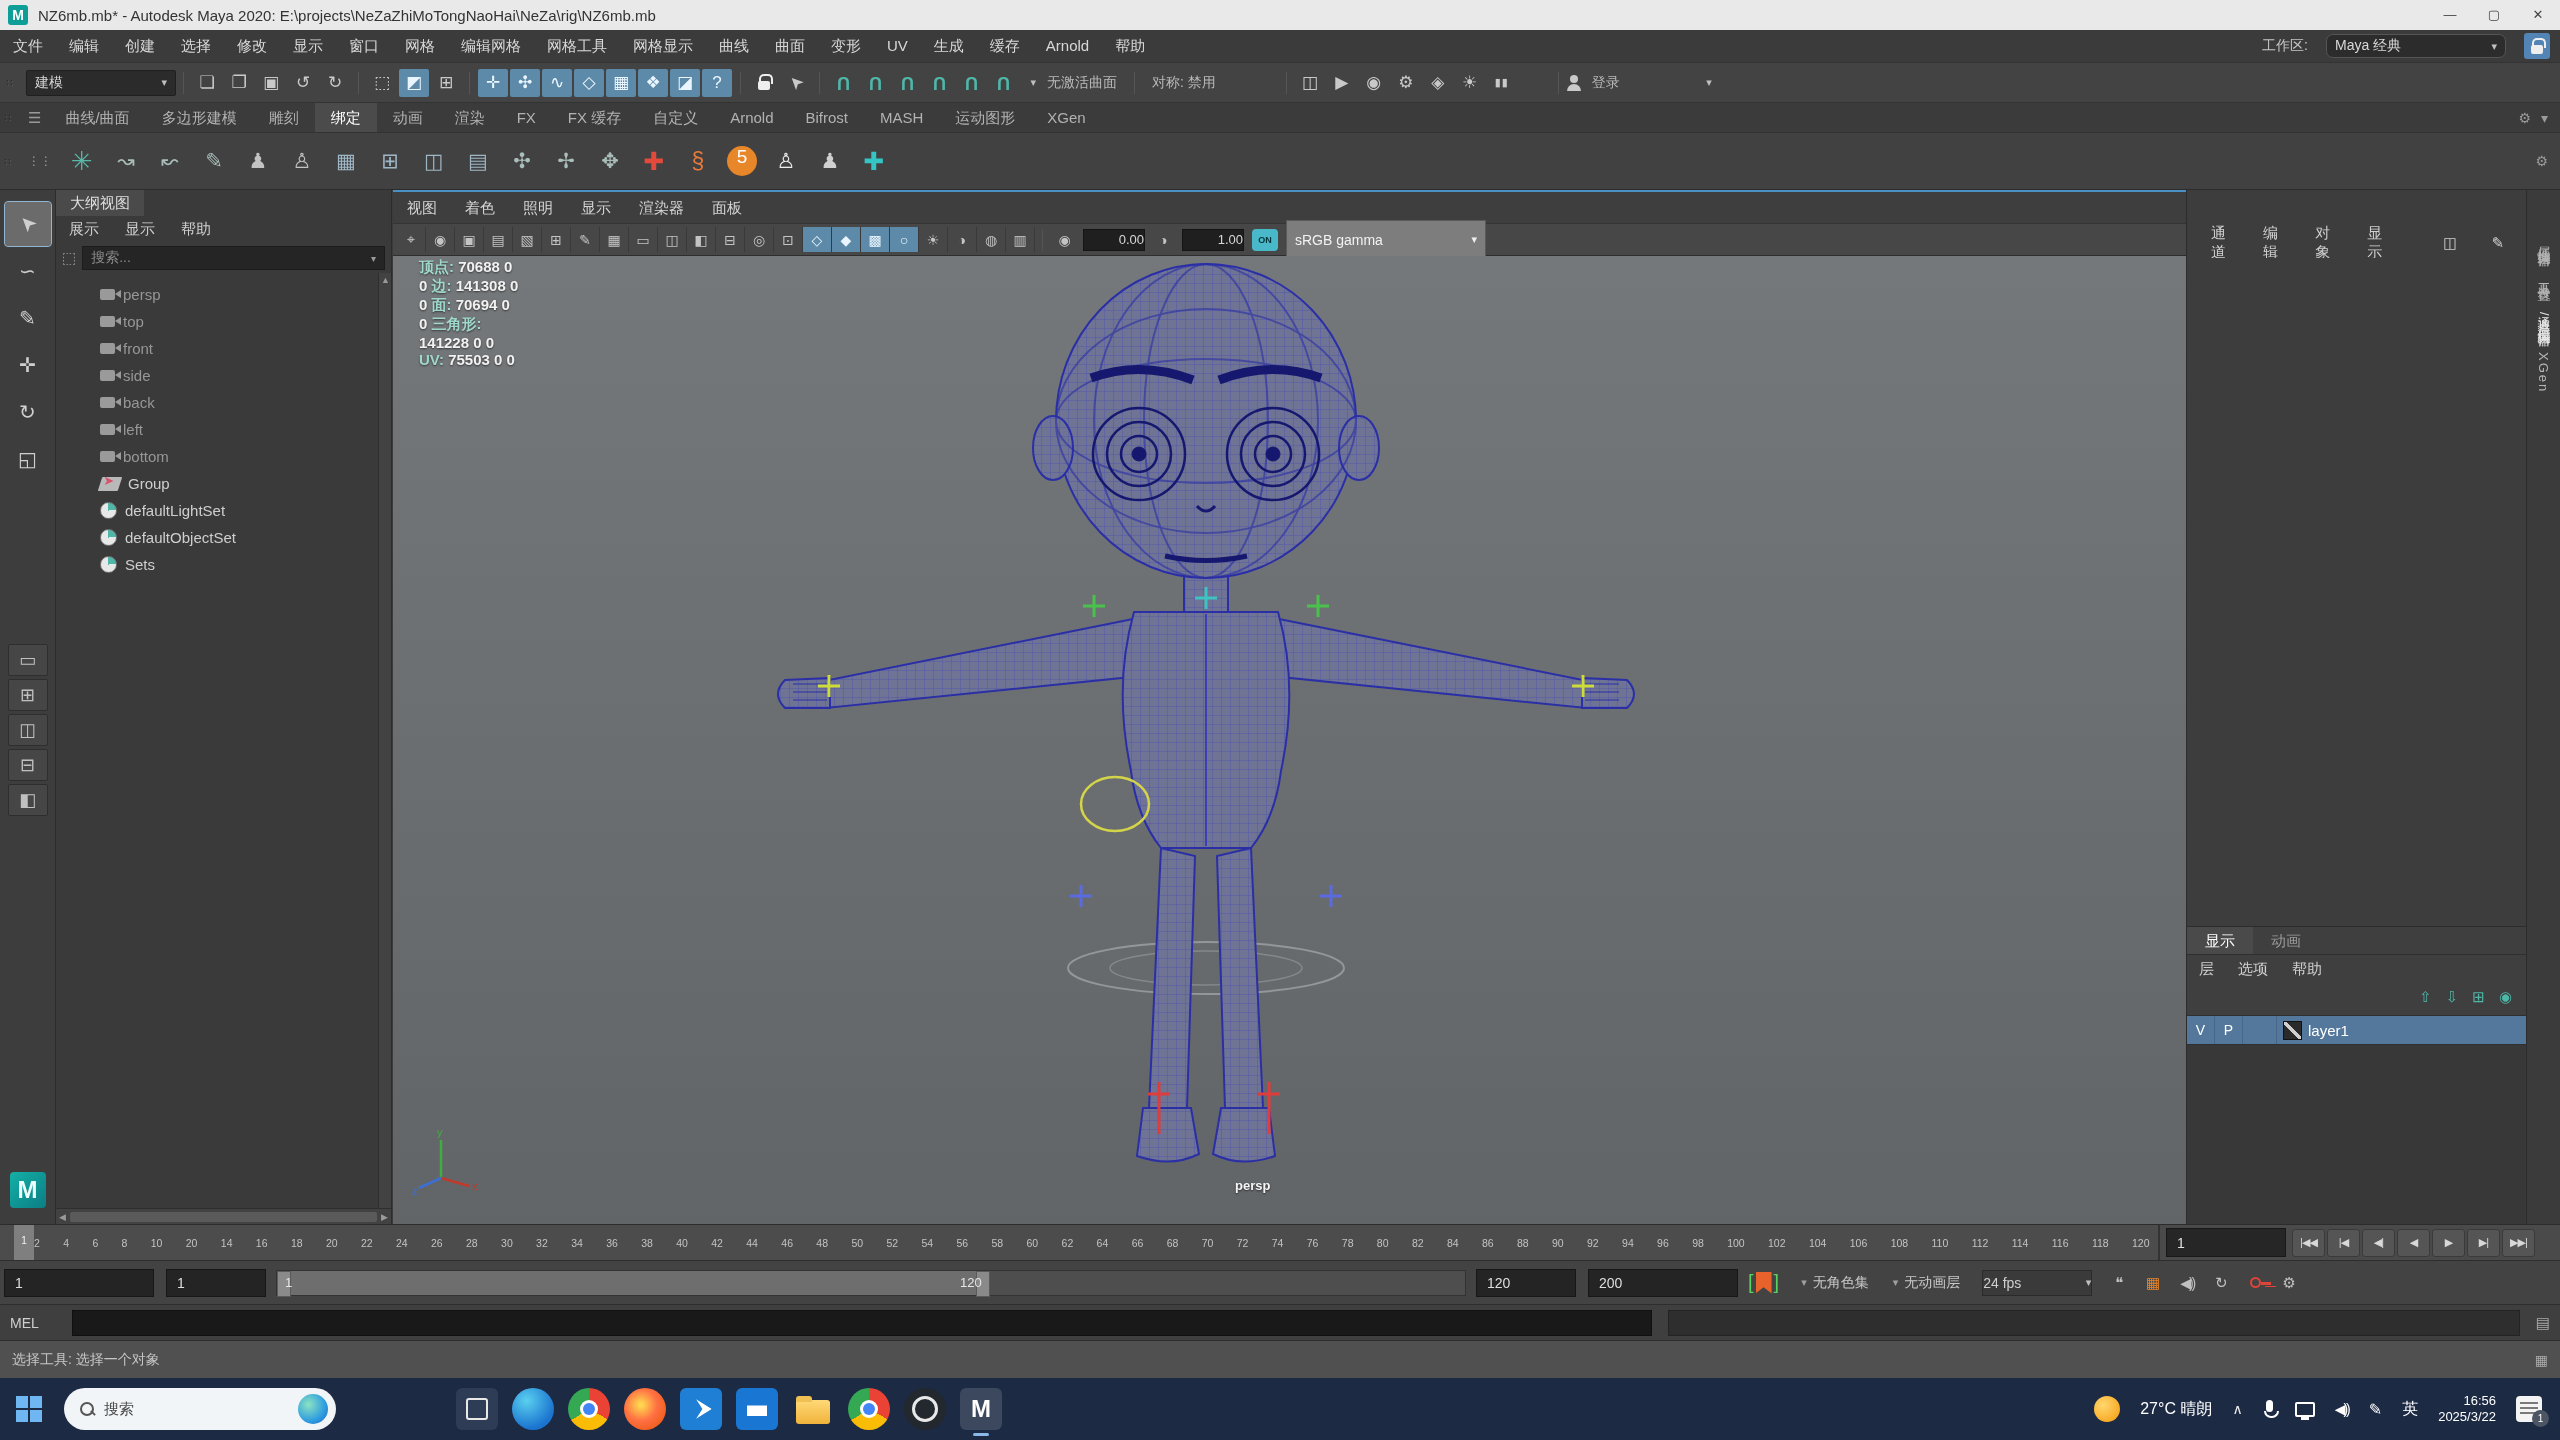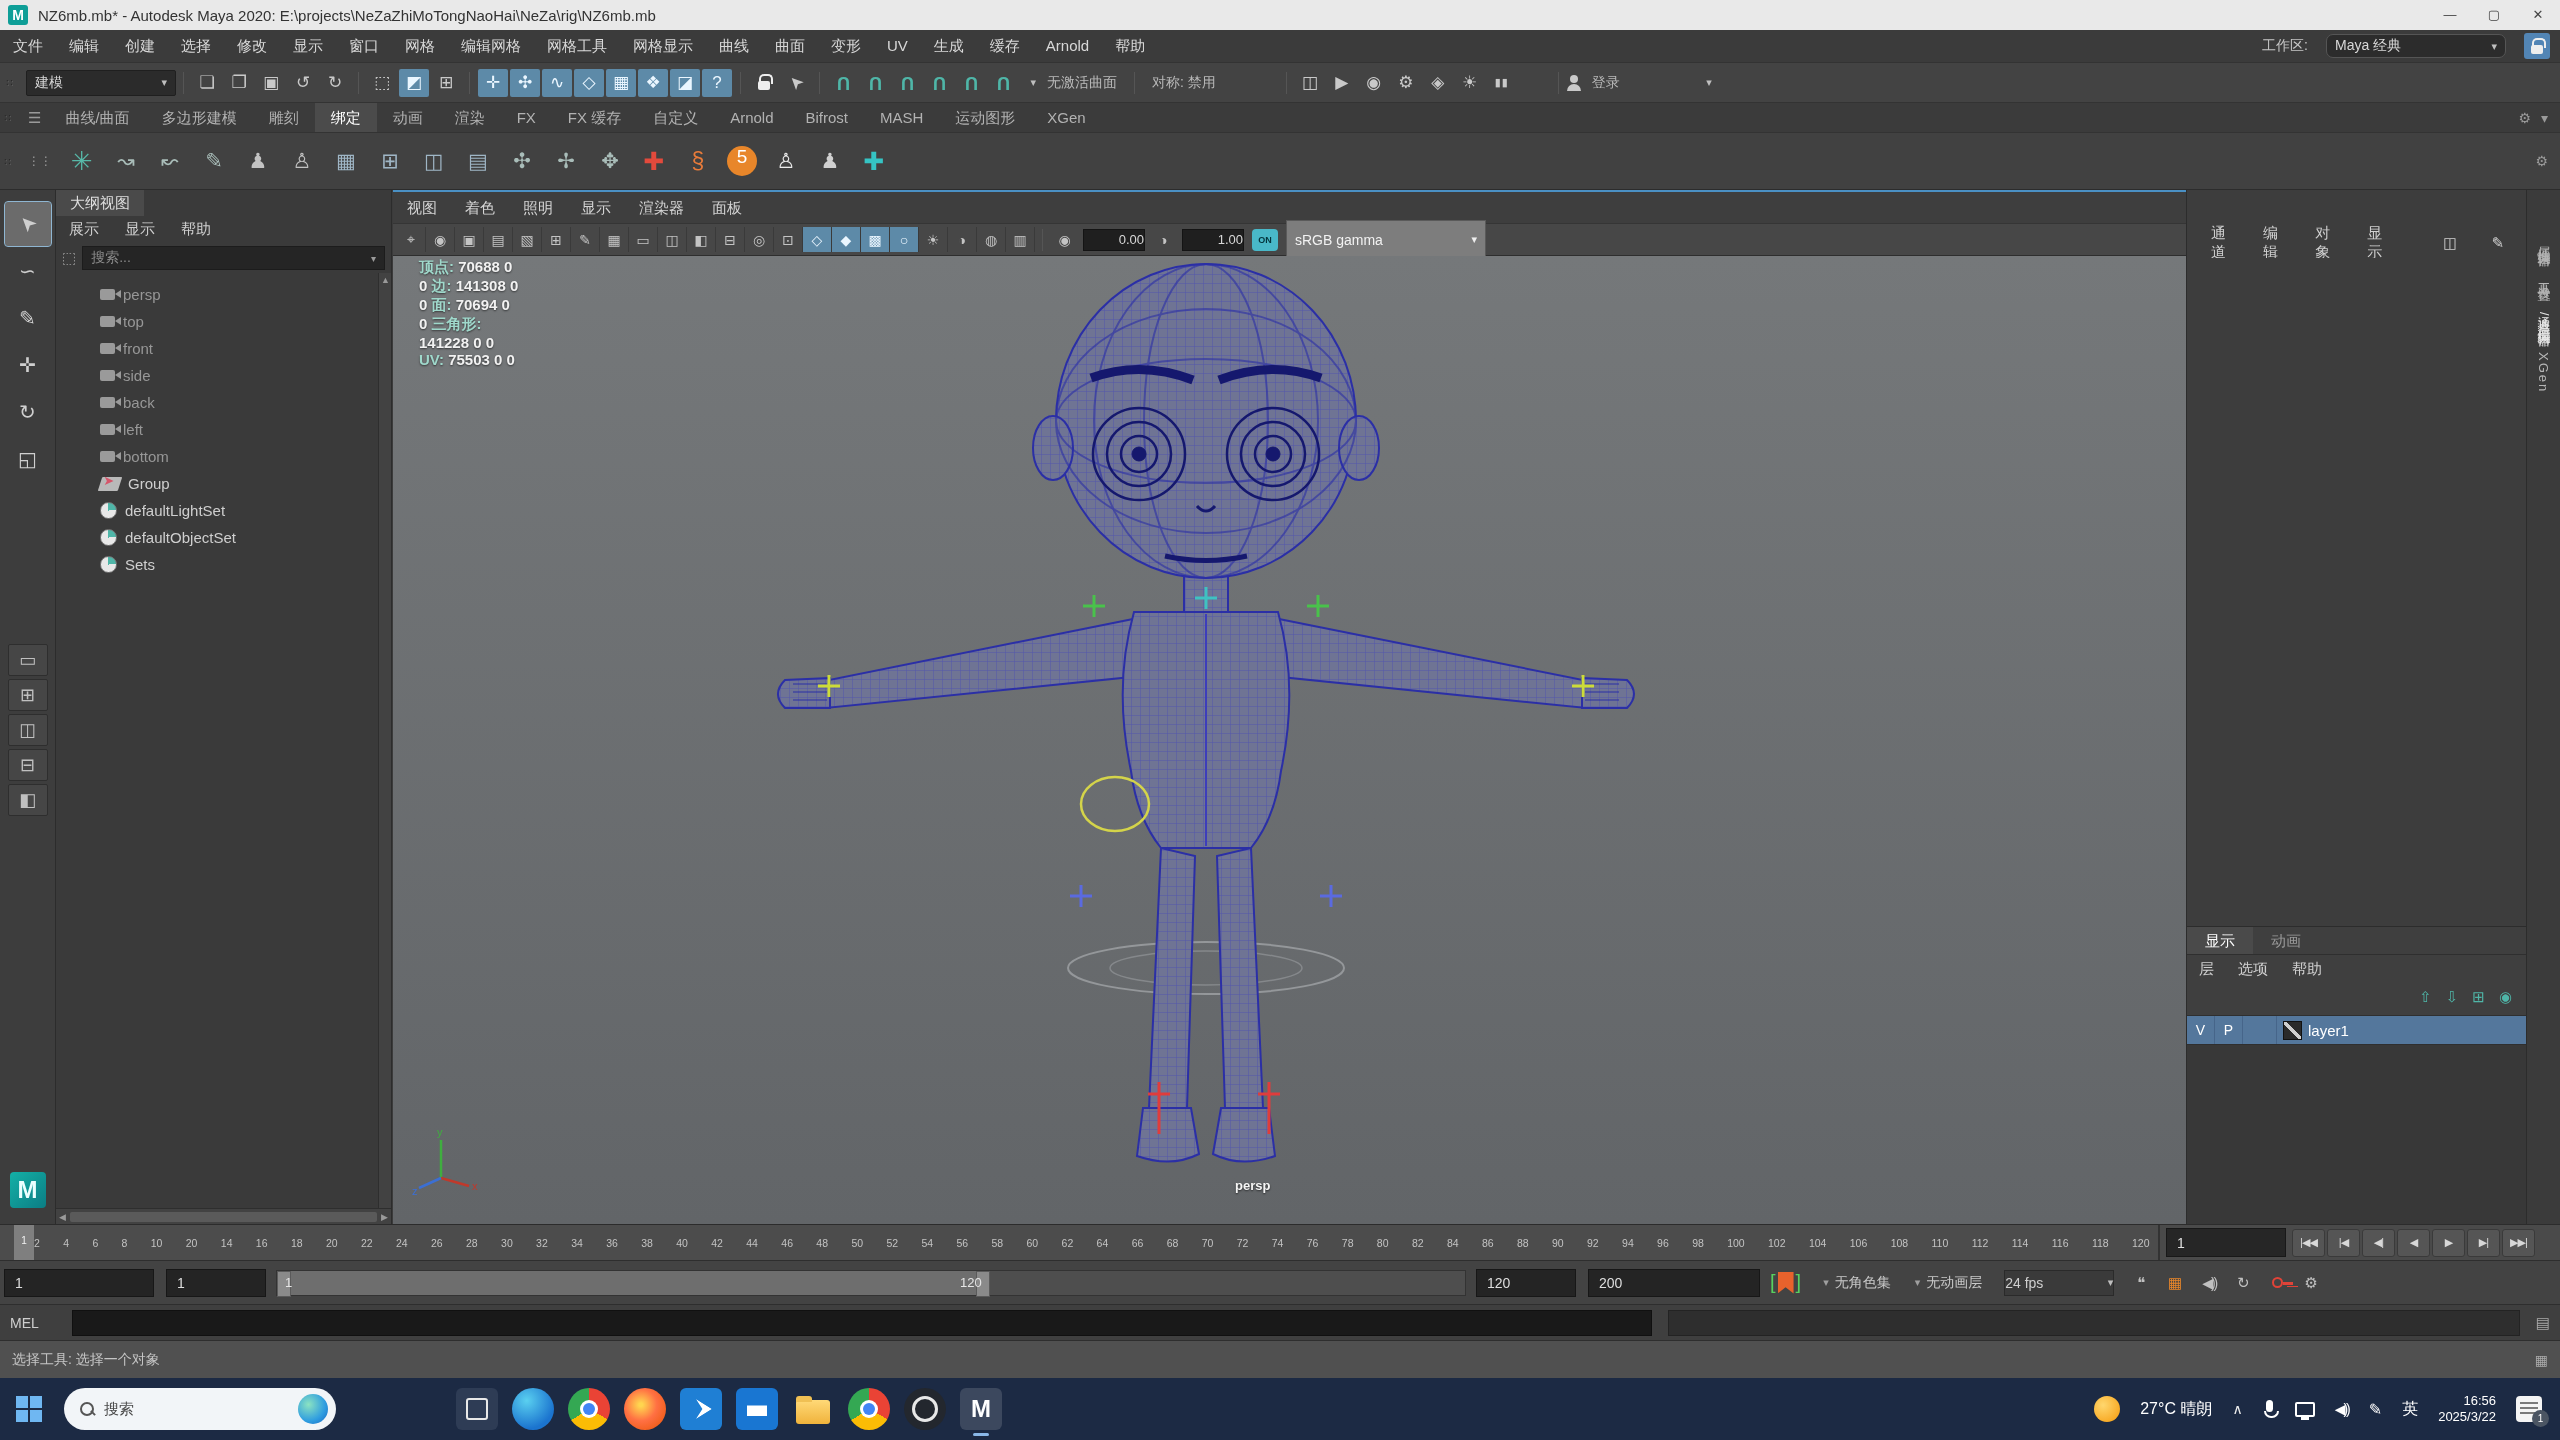--- a/index.html
+++ b/index.html
@@ -928,21 +928,21 @@
   <div id="rangerow" class="abs">
     <span class="rfield" style="width:150px">1</span>
     <span class="rfield" style="width:100px;margin-left:12px">1</span>
     <span id="rtrack">
       <span id="rfill">
         <b>1</b>
         <b>120</b>
       </span>
     </span>
     <span class="rfield" style="width:100px">120</span>
-    <span class="rfield" style="width:172px;margin-left:12px">200</span>
+    <span class="rfield" style="width:150px;margin-left:12px">200</span>
     <span class="bookmarkbtn">[<span class="bookmark"></span>]</span>
     <span class="ddlabel">
         <span>无角色集</span>
       </span>
     <span class="ddlabel">
         <span>无动画层</span>
       </span>
     <span class="fpssel dd">
         <span>24 fps</span>
       </span>

